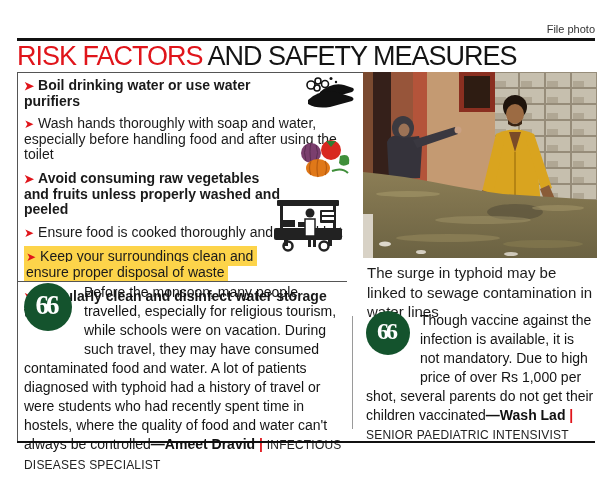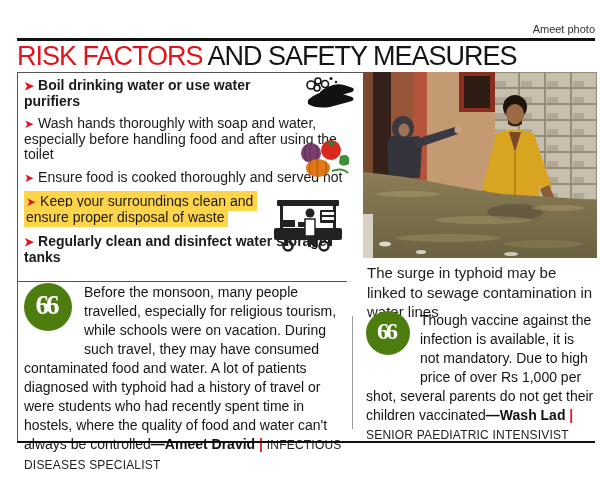--- a/index.html
+++ b/index.html
@@ -46,46 +46,47 @@
   
   .photo{left:363px;top:72px;width:234px;height:186px;}
   .caption{left:367px;top:263px;width:226px;font-size:15px;line-height:19.5px;color:#1c1c1c;}
 
   
   .quote{font-size:14px;line-height:19px;color:#141414;}
   .quote-left{left:24px;top:283px;width:330px;}
   .quote-right{left:366px;top:311px;width:229px;}
   .qwrap{float:left;width:60px;height:74px;}
   .qwrap.sm{width:54px;}
-  .qmark{width:48px;height:48px;border-radius:50%;background:#4d7c0f;
+  .qmark{width:48px;height:48px;border-radius:50%;background:#14532d;
     display:flex;align-items:center;justify-content:center;text-align:center;}
   .qwrap.sm .qmark{width:44px;height:44px;}
   .qmark span{color:#fff;font-family:"Liberation Serif", serif;font-weight:bold;
     font-size:27px;letter-spacing:-3px;line-height:1;transform:translate(-2px,-2px);}
   .qwrap.sm .qmark span{font-size:24px;}
   .attr-name{font-weight:bold;color:#111;}
   .pipe{color:#e0151b;font-weight:bold;}
   .attr-title{font-size:12px;color:#222;letter-spacing:0.2px;}
 </style>
 </head>
 <body>
 
-<div class="abs file-photo">Ameet photo</div>
+<div class="abs file-photo">File photo</div>
 <div class="abs rule-top"></div>
 
 <div class="abs headline">
   <span class="red">RISK FACTORS</span><span class="blk"> AND SAFETY MEASURES</span>
 </div>
 
 <div class="abs border-left"></div>
 <div class="abs border-listtop"></div>
 
 <ul class="abs safety">
   <li class="b pr1"><span class="arrow">➤</span><span>Boil drinking water or use water purifiers</span></li>
   <li class="mt7"><span class="arrow">➤</span><span>Wash hands thoroughly with soap and water, especially before handling food and after using the toilet</span></li>
+  <li class="b mt9 pr1"><span class="arrow">➤</span><span>Avoid consuming raw vegetables and fruits unless properly washed and peeled</span></li>
   <li class="mt8"><span class="arrow">➤</span><span>Ensure food is cooked thoroughly and served hot</span></li>
   <li class="mt8 pr3"><span class="hl"><span class="arrow">➤</span><span>Keep your surroundings clean and ensure proper disposal of waste</span></span></li>
   <li class="b mt9"><span class="arrow">➤</span><span>Regularly clean and disinfect water storage tanks</span></li>
 </ul>
 
 <svg class="abs" style="left:300px;top:76px;" width="56" height="40" viewBox="0 0 56 40">
   <g fill="none" stroke="#111" stroke-width="1.6">
     <circle cx="11" cy="9" r="4"></circle>
       <circle cx="18" cy="5" r="3"></circle>
       <circle cx="25" cy="8" r="3.5"></circle>

